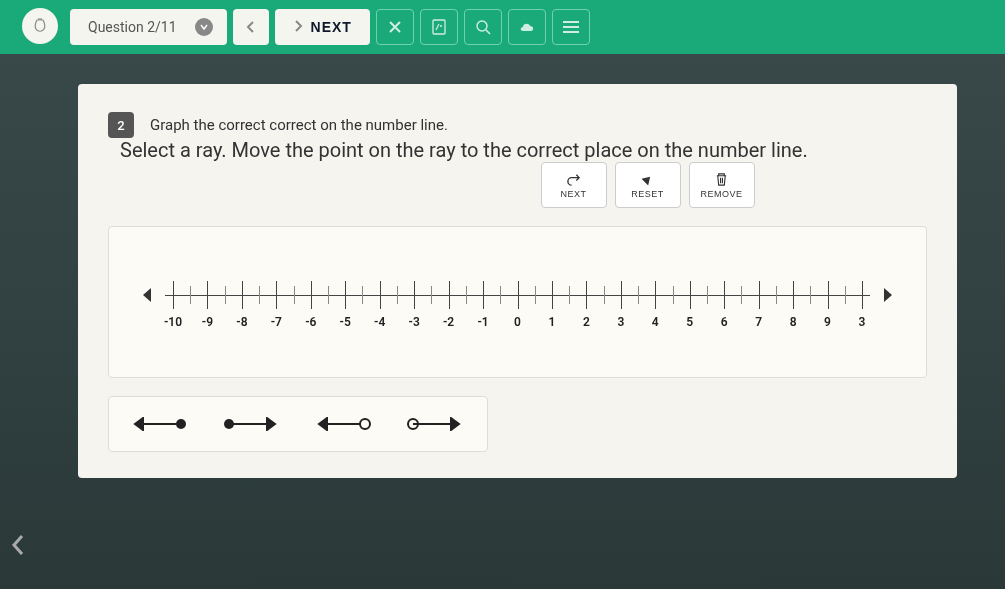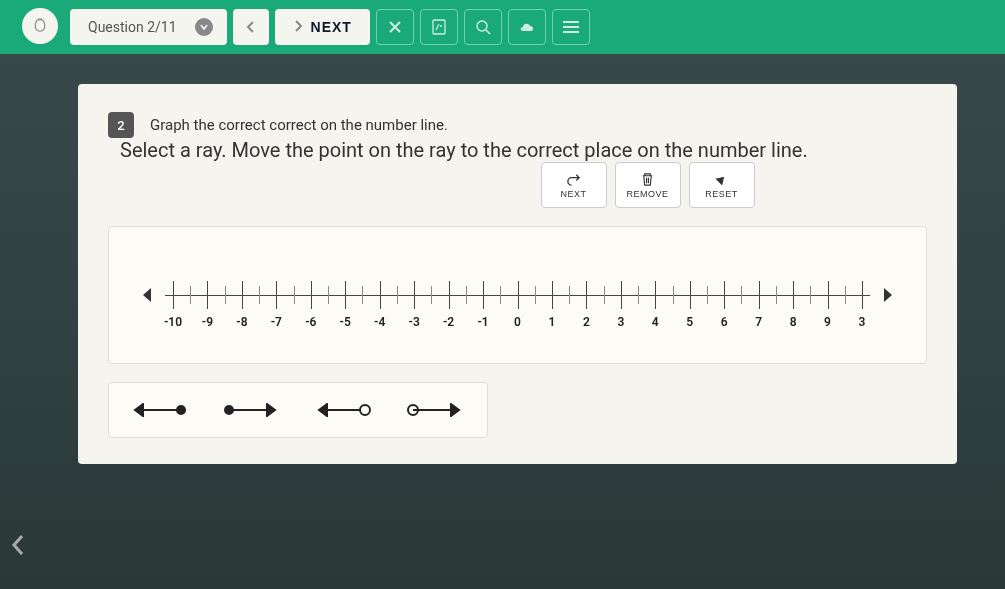--- a/index.html
+++ b/index.html
@@ -83,21 +83,21 @@
   .toolbar { display: flex; gap: 8px; justify-content: center; margin-left: 260px; margin-bottom: 18px; }
   .tbtn {
     border: 1px solid #ccc; background: #fff; border-radius: 4px;
     width: 66px; height: 46px; display: flex; flex-direction: column;
     align-items: center; justify-content: center; gap: 2px;
     font-size: 9px; letter-spacing: 0.5px; color: #333; cursor: pointer;
   }
   .tbtn svg { width: 15px; height: 15px; }
   .numberline-box {
     border: 1px solid #ddd; border-radius: 4px; background: #fcfbf6;
-    padding: 46px 24px 30px 24px; position: relative; margin-bottom: 18px;
+    padding: 46px 24px 44px 24px; position: relative; margin-bottom: 18px;
   }
   .numline { position: relative; height: 60px; }
   .nl-axis { position: absolute; left: 32px; right: 32px; top: 22px; height: 1px; background: #444; }
   .tick { position: absolute; top: 8px; width: 1px; height: 28px; background: #888; }
   .tick.major { background: #444; height: 28px; top: 8px; }
   .tick-label { position: absolute; top: 42px; font-size: 12px; color: #222; transform: translateX(-50%); font-weight: 600; }
   .nl-arrow-left { position: absolute; left: 8px; top: 14px; }
   .nl-arrow-right { position: absolute; right: 8px; top: 14px; }
   .ray-choices {
     border: 1px solid #ddd; border-radius: 4px; background: #fcfbf6;
@@ -179,29 +179,29 @@
 
   <div class="toolbar">
     <button class="tbtn">
       <svg viewBox="0 0 16 16">
           <path d="M11 3 L14 6 L11 9 M14 6 H6 A4 4 0 0 0 6 14" fill="none" stroke="#333" stroke-width="1.4"></path>
         </svg>
       <span>NEXT</span>
     </button>
     <button class="tbtn">
       <svg viewBox="0 0 16 16">
-          <path d="M3 4 H13 M5 4 V2 H11 V4 M4 4 L5 14 H11 L12 4 M7 6 V12 M9 6 V12" fill="none" stroke="#333" stroke-width="1.2"></path>
-        </svg>
-      <span>REMOVE</span>
+          <path d="M3 12 L8 4 L13 12 Z" fill="#333" transform="rotate(45 8 8)"></path>
+        </svg>
+      <span>RESET</span>
     </button>
     <button class="tbtn">
       <svg viewBox="0 0 16 16">
-          <path d="M3 12 L8 4 L13 12 Z" fill="#333" transform="rotate(45 8 8)"></path>
-        </svg>
-      <span>RESET</span>
+          <path d="M3 4 H13 M5 4 V2 H11 V4 M4 4 L5 14 H11 L12 4 M7 6 V12 M9 6 V12" fill="none" stroke="#333" stroke-width="1.2"></path>
+        </svg>
+      <span>REMOVE</span>
     </button>
   </div>
 
   <div class="numberline-box">
     <div class="numline" id="numline">
       <div class="nl-arrow-left">
         <svg width="18" height="16" viewBox="0 0 18 16">
             <path d="M18 8 L2 8 M10 1 L2 8 L10 15 Z" fill="#333"></path>
           </svg>
       </div>

